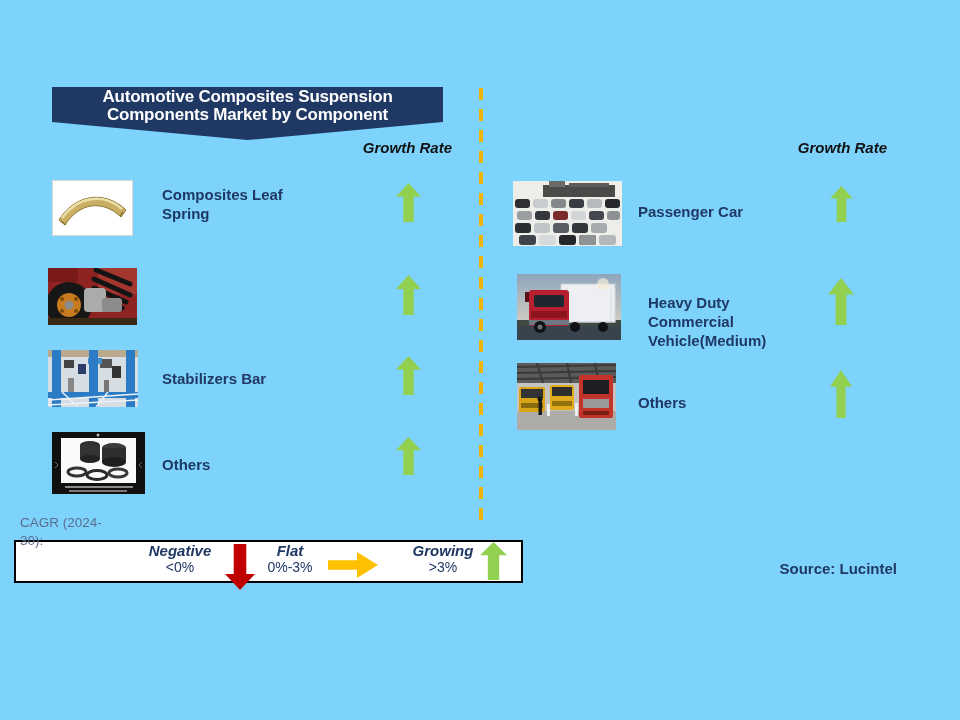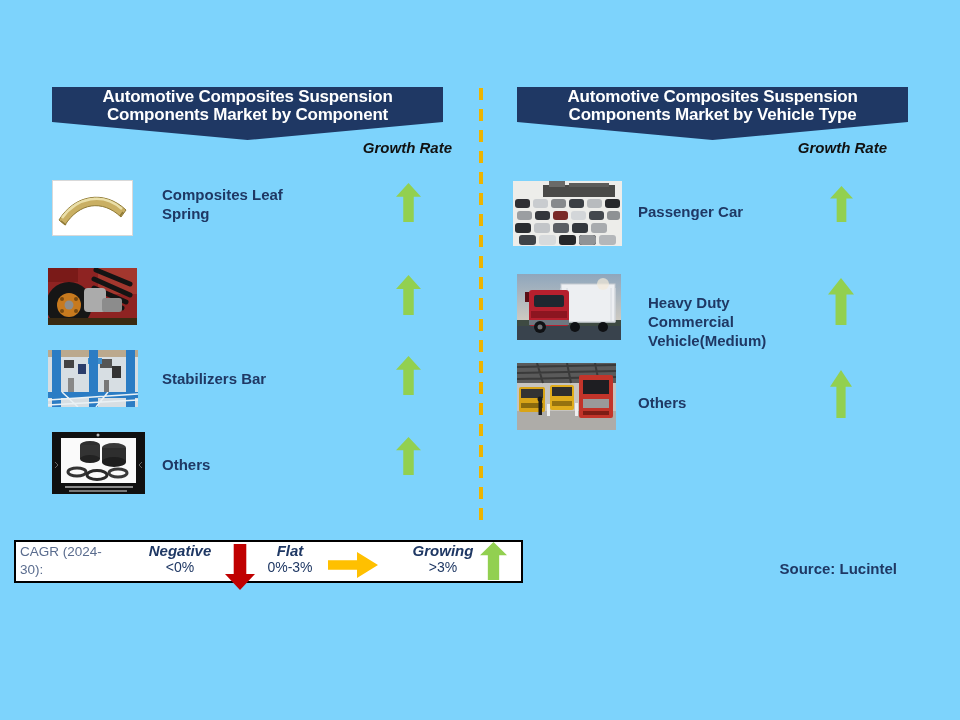--- a/index.html
+++ b/index.html
@@ -36,21 +36,21 @@
   .divider {
     position:absolute; left:479px; top:88px; width:4px; height:437px;
     background:repeating-linear-gradient(180deg, #EDB400 0 12px, rgba(0,0,0,0) 12px 21px);
   }
 
   .legend-box {
     position:absolute; left:14px; top:540px; width:509px; height:43px;
     border:2px solid #000000; background:#ffffff;
   }
   .cagr-label {
-    position:absolute; left:20px; top:543px; width:100px;
+    position:absolute; left:20px; top:514px; width:100px;
     color:#5A6C8E; font-size:13.5px; line-height:18px;
   }
   .legend-col { position:absolute; text-align:center; }
   .legend-name { display:block; color:#1F3864; font-size:15px; line-height:17px; font-weight:700; font-style:italic; }
   .legend-range { display:block; color:#1F3864; font-size:14px; line-height:17px; }
 
   .source {
     position:absolute; left:755px; top:560px; width:142px; text-align:right;
     color:#1F3864; font-size:15px; font-weight:700;
   }
@@ -135,23 +135,20 @@
       <path d="M3 30 L6 33 L3 36" stroke="#666" fill="none" stroke-width="1"></path>
       <path d="M90 30 L87 33 L90 36" stroke="#666" fill="none" stroke-width="1"></path>
       <circle cx="46" cy="3" r="1.5" fill="#bbb"></circle>
     </svg>
   </div>
   <div class="item-label" style="left:162px; top:455px; width:160px;">Others</div>
   <div class="arrow arrow-up" style="left:396px; top:437px; width:25px; height:38px;"></div>
 
   <div class="divider"></div>
 
-  <div class="banner" style="left:517px; top:87px;">
-    <div class="banner-text">Automotive Composites Suspension Components Market by Vehicle Type</div>
-  </div>
   <div class="growth-rate" style="left:727px; top:139px;">Growth Rate</div>
 
   <div class="thumb" style="left:513px; top:181px; width:109px; height:65px;">
     <svg viewBox="0 0 109 65">
       <rect width="109" height="65" fill="#EDEDEA"></rect>
       <rect x="30" y="4" width="72" height="12" fill="#4A4A48"></rect>
       <rect x="36" y="0" width="16" height="6" fill="#6a6a68"></rect>
       <rect x="56" y="2" width="40" height="4" fill="#5c5c5a"></rect>
       <g>
         <rect x="2" y="18" width="15" height="9" rx="3" fill="#2F2F33"></rect>

